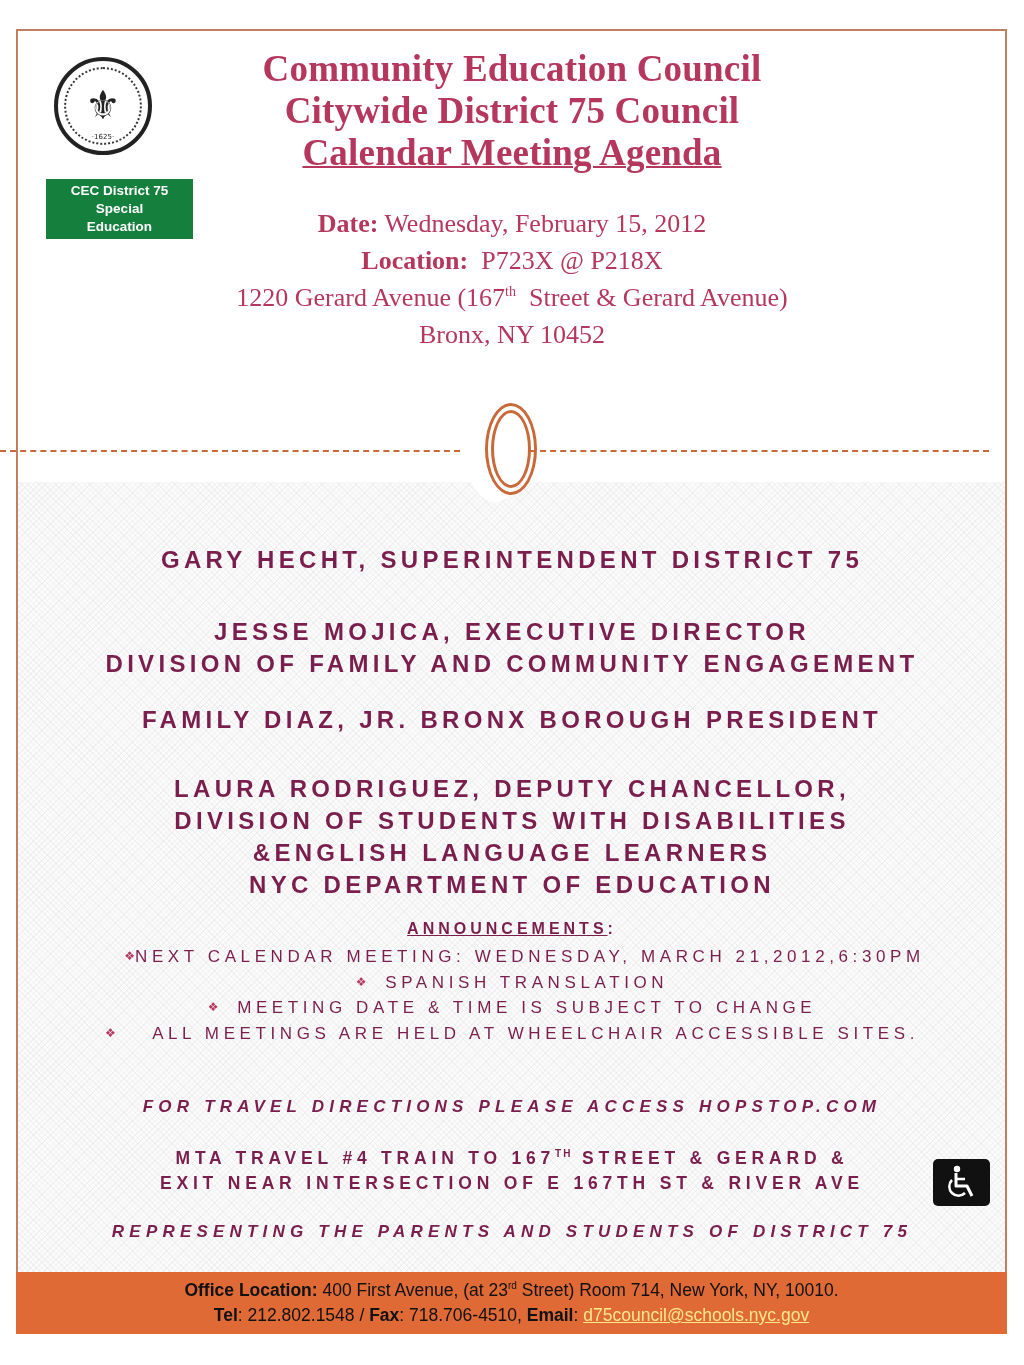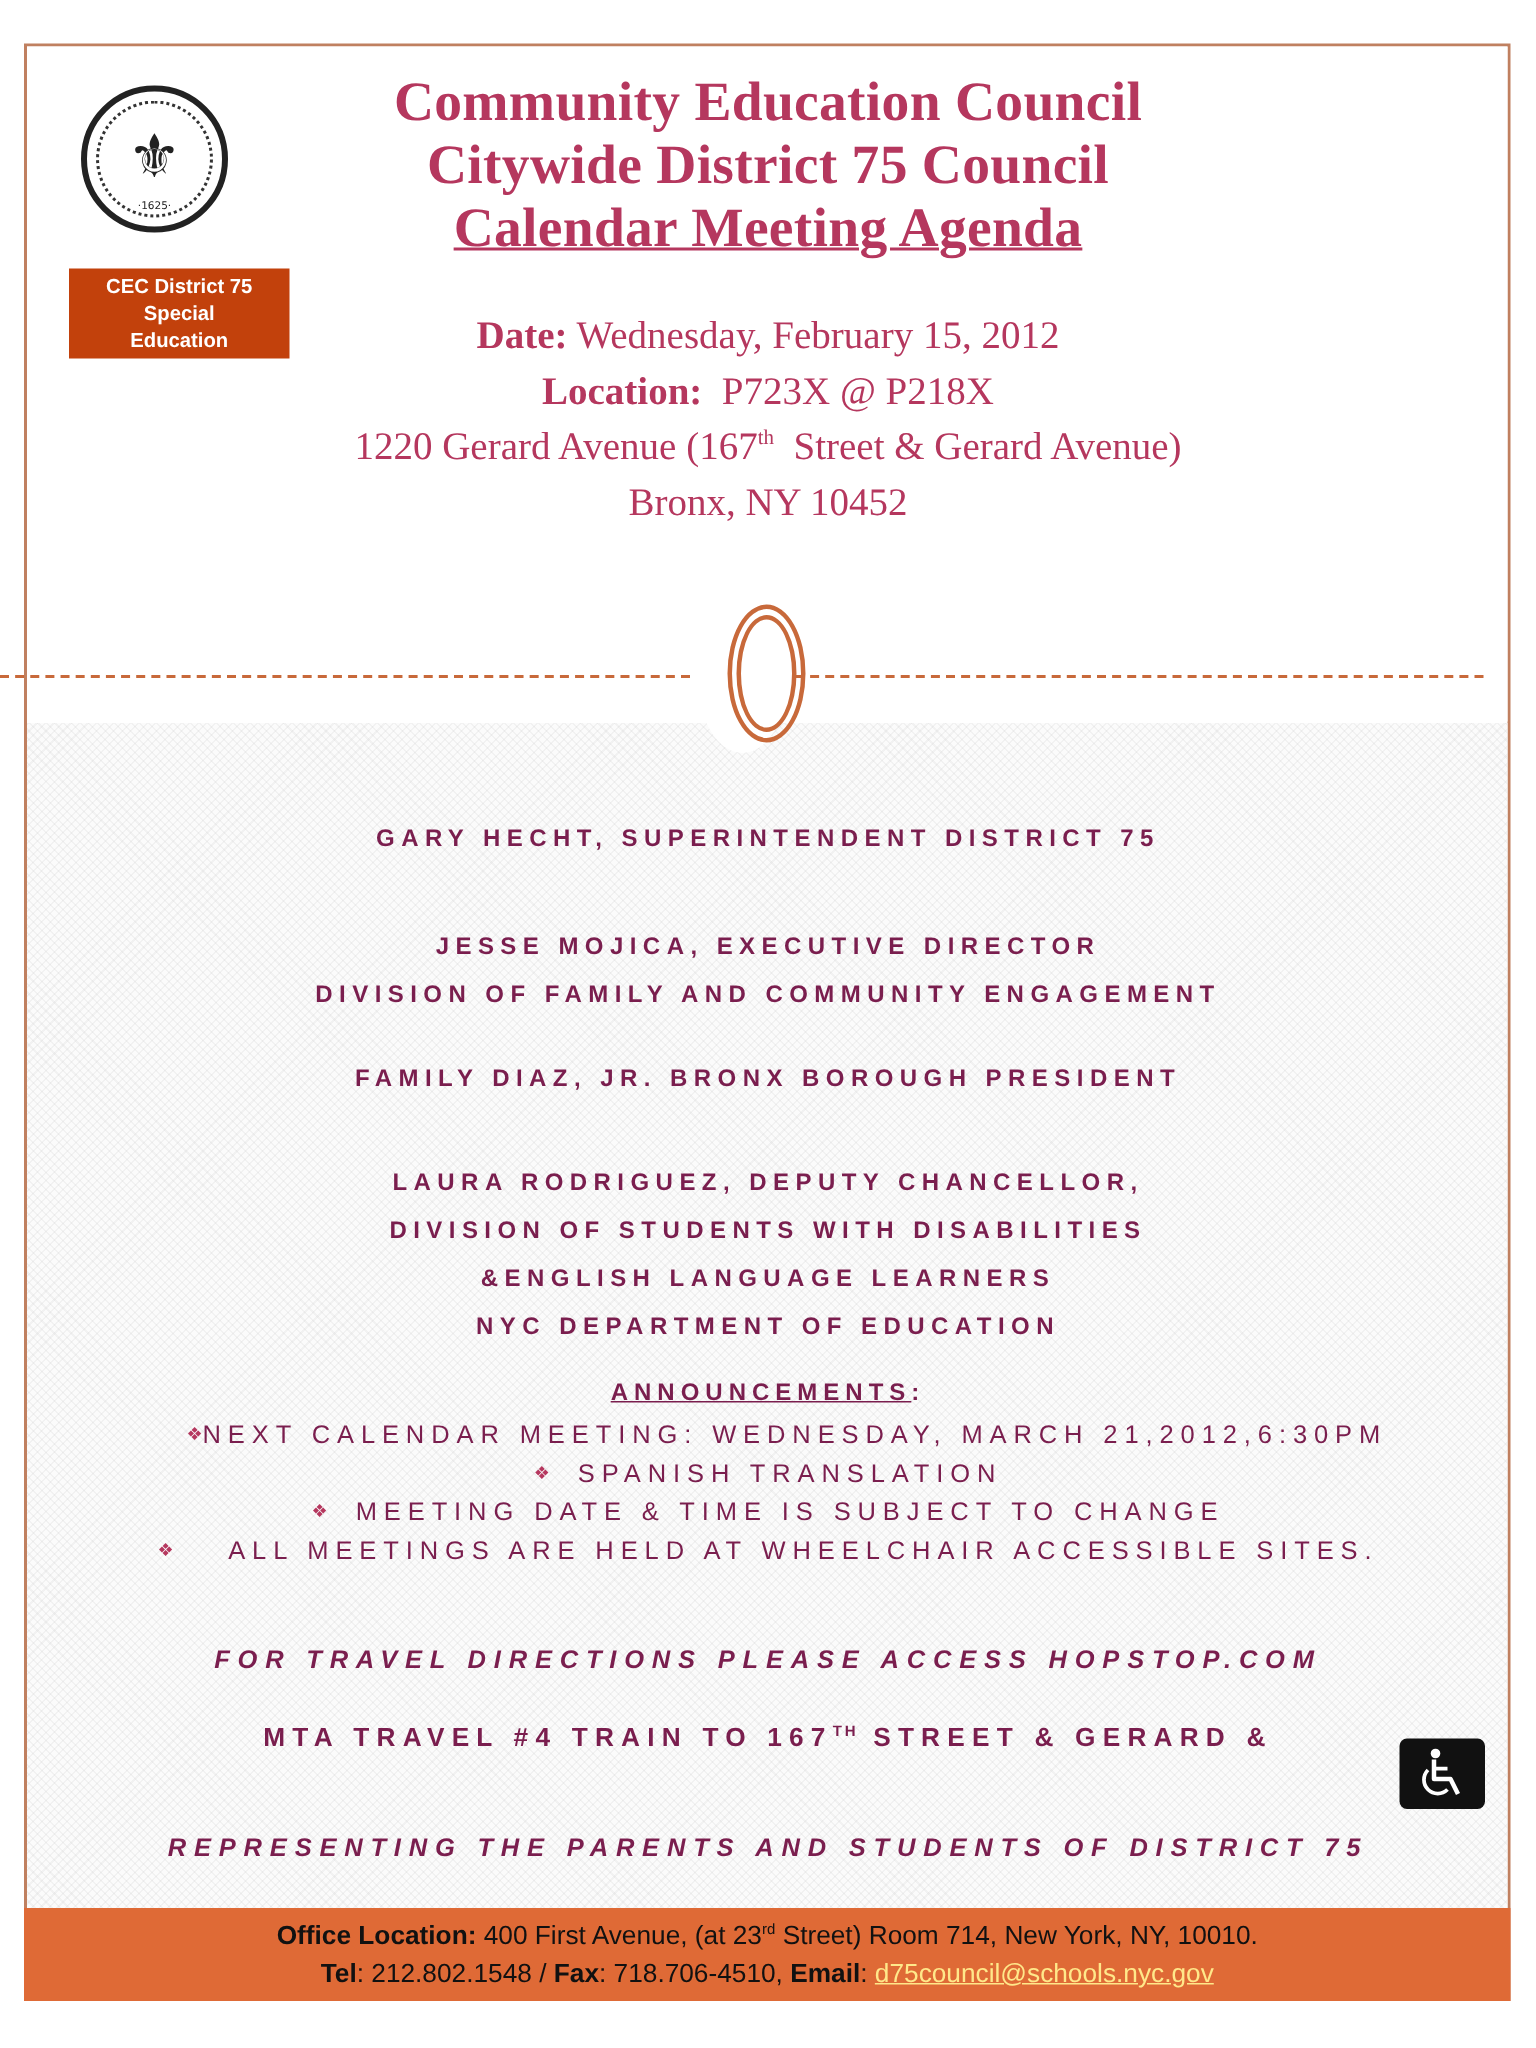--- a/index.html
+++ b/index.html
@@ -50,34 +50,34 @@
   .seal-center {
     position: absolute; left: 22px; top: 18px; width: 46px; height: 52px;
     font-size: 40px; line-height: 52px; text-align: center; color: #222;
   }
   .seal-year {
     position: absolute; left: 0; top: 72px; width: 90px; text-align: center;
     font-size: 7px; color: #222; font-family: "DejaVu Sans", sans-serif;
   }
   .cec-badge {
     position: absolute; left: 46px; top: 179px; width: 147px; height: 60px;
-    background: #c2410c; color: #fff; font-weight: bold; font-size: 13.5px;
+    background: #15803d; color: #fff; font-weight: bold; font-size: 13.5px;
     line-height: 18px; text-align: center; padding-top: 3px;
     font-family: "Liberation Sans", sans-serif;
   }
   .cec-badge span { display: block; }
 
   .header { position: absolute; left: 150px; top: 48px; width: 724px; text-align: center; color: #B5375E; font-family: "DejaVu Serif", "Liberation Serif", serif; }
   .title-line { font-weight: bold; font-size: 37px; line-height: 42px; font-family: "Liberation Serif", serif; letter-spacing: 0.2px; }
   .title-line.underline { text-decoration: underline; text-decoration-thickness: 2px; }
   .info { position: absolute; left: 150px; top: 205px; width: 724px; text-align: center; color: #B5375E; font-family: "Liberation Serif", serif; font-size: 26px; line-height: 37px; }
   .info b { font-weight: bold; }
   .info sup { font-size: 14px; vertical-align: 10px; line-height: 0; }
 
-  .speakers { position: absolute; left: 17px; width: 990px; text-align: center; color: #7A1E4E; font-weight: bold; font-size: 16px; letter-spacing: 4.3px; font-family: "Liberation Sans", sans-serif; }
+  .speakers { position: absolute; left: 17px; width: 990px; text-align: center; color: #7A1E4E; font-weight: bold; font-size: 24px; letter-spacing: 4.3px; font-family: "Liberation Sans", sans-serif; }
   .speakers div { line-height: 32px; }
 
   .ann-head { position: absolute; left: 17px; top: 920px; width: 990px; text-align: center; color: #7A1E4E; font-size: 16px; letter-spacing: 4px; font-weight: bold; }
   .ann-head span { text-decoration: underline; }
   .ann-list { position: absolute; left: 17px; top: 944px; width: 990px; color: #7A1E4E; font-size: 17px; letter-spacing: 4.6px; font-family: "Liberation Sans", sans-serif; }
   .ann-item { line-height: 25.5px; text-align: center; white-space: nowrap; }
   .bullet { color: #B5375E; font-size: 12px; letter-spacing: 0; vertical-align: 2px; }
 
   .travel { position: absolute; left: 17px; width: 990px; text-align: center; color: #7A1E4E; font-weight: bold; font-style: italic; font-size: 17px; letter-spacing: 5.2px; }
   .mta { position: absolute; left: 17px; top: 1146px; width: 990px; text-align: center; color: #7A1E4E; font-weight: bold; font-size: 17.5px; letter-spacing: 4.8px; }
@@ -161,20 +161,21 @@
   <div class="ann-item" style="padding-left:25px;"><span class="bullet">❖</span><span>NEXT CALENDAR MEETING: WEDNESDAY, MARCH 21,2012,6:30PM</span></div>
   <div class="ann-item"><span class="bullet">❖</span>&nbsp; <span>SPANISH TRANSLATION</span></div>
   <div class="ann-item"><span class="bullet">❖</span>&nbsp; <span>MEETING DATE &amp; TIME IS SUBJECT TO CHANGE</span></div>
   <div class="ann-item"><span class="bullet">❖</span>&nbsp;&nbsp;&nbsp; <span>ALL MEETINGS ARE HELD AT WHEELCHAIR ACCESSIBLE SITES.</span></div>
 </div>
 
 <div class="travel" style="top:1097px;">FOR TRAVEL DIRECTIONS PLEASE ACCESS HOPSTOP.COM</div>
 
 <div class="mta">
   <div><span>MTA TRAVEL #4 TRAIN TO 167</span><sup>TH</sup><span> STREET &amp; GERARD &amp;</span></div>
+  <div>EXIT NEAR INTERSECTION OF E 167TH ST &amp; RIVER AVE</div>
 </div>
 
 <div class="wheelchair">
   <svg width="38" height="38" viewBox="0 0 38 38">
     <circle cx="14" cy="5" r="3.2" fill="#fff"></circle>
     <path d="M13 9 L13 22 L24 22 L29 32" stroke="#fff" stroke-width="3" fill="none" stroke-linejoin="round"></path>
     <path d="M13 15 L22 15" stroke="#fff" stroke-width="2.5"></path>
     <path d="M9 16 A9 9 0 1 0 22 29" stroke="#fff" stroke-width="2.5" fill="none"></path>
   </svg>
 </div>

